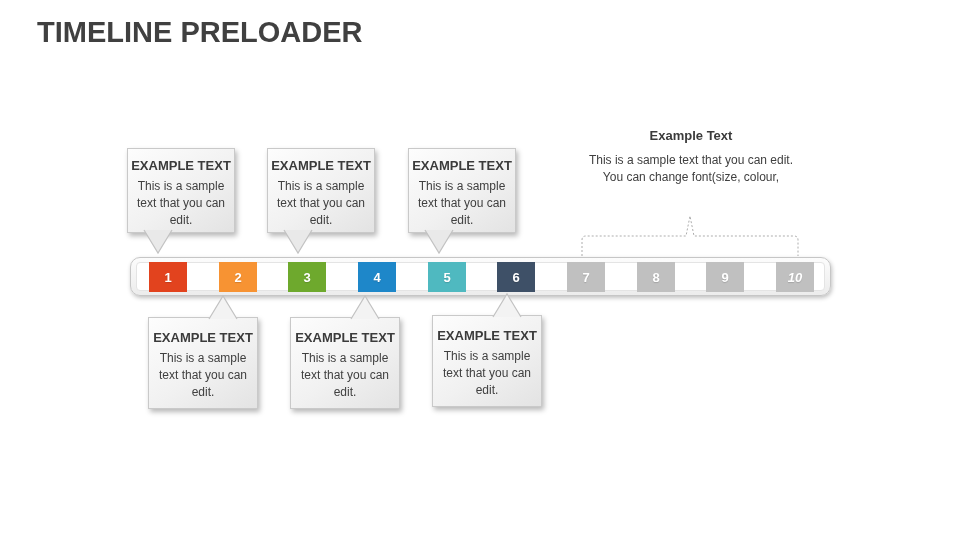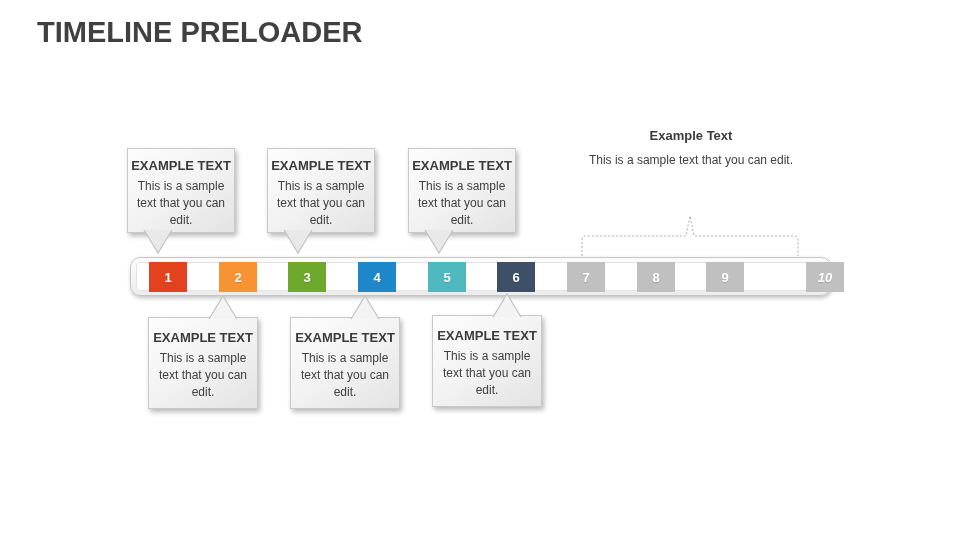--- a/index.html
+++ b/index.html
@@ -145,38 +145,39 @@
     <div class="co-title">EXAMPLE TEXT</div>
     <div class="co-body">This is a sample text that you can edit.</div>
     <svg class="tail" viewBox="0 0 34 25">
         <path d="M3,0 L17,23 L31,0" fill="#e9e9e9" stroke="#c2c2c2" stroke-width="1.2"></path>
       </svg>
   </div>
 
   <div class="note">
     <div class="note-title">Example Text</div>
     <div class="note-line">This is a sample text that you can edit.</div>
+    <div class="note-line">You can change font(size, colour,</div>
   </div>
 
   <svg class="brace" viewBox="0 0 230 46">
     <path d="M7,44 L7,28 Q7,24 11,24 L111,24 L115,4 L119,24 L219,24 Q223,24 223,28 L223,44" fill="none" stroke="#adadad" stroke-width="1" stroke-dasharray="2,2"></path>
   </svg>
 
   <div class="bar">
     <div class="bar-inner"></div>
     <div class="segment" style="left: 18px; background: rgb(226, 67, 30);">1</div>
     <div class="segment" style="left: 88px; background: rgb(247, 147, 51);">2</div>
     <div class="segment" style="left: 157px; background: rgb(110, 169, 45);">3</div>
     <div class="segment" style="left: 227px; background: rgb(30, 135, 201);">4</div>
     <div class="segment" style="left: 297px; background: rgb(79, 185, 192);">5</div>
     <div class="segment" style="left: 366px; background: rgb(62, 80, 103);">6</div>
     <div class="segment" style="left: 436px; background: rgb(192, 192, 192);">7</div>
     <div class="segment" style="left: 506px; background: rgb(192, 192, 192);">8</div>
     <div class="segment" style="left: 575px; background: rgb(192, 192, 192);">9</div>
-    <div class="segment" style="left: 675px; background: rgb(192, 192, 192); font-style: italic;">10</div>
+    <div class="segment" style="left: 645px; background: rgb(192, 192, 192); font-style: italic;">10</div>
   </div>
 
   <div class="callout bottom" style="left:148px; top:317px;">
     <svg class="tail" viewBox="0 0 34 25">
         <path d="M3,24 L17,1 L31,24" fill="#f3f3f3" stroke="#c2c2c2" stroke-width="1.2"></path>
       </svg>
     <div class="co-title">EXAMPLE TEXT</div>
     <div class="co-body">This is a sample text that you can edit.</div>
   </div>
   <div class="callout bottom" style="left:290px; top:317px;">

